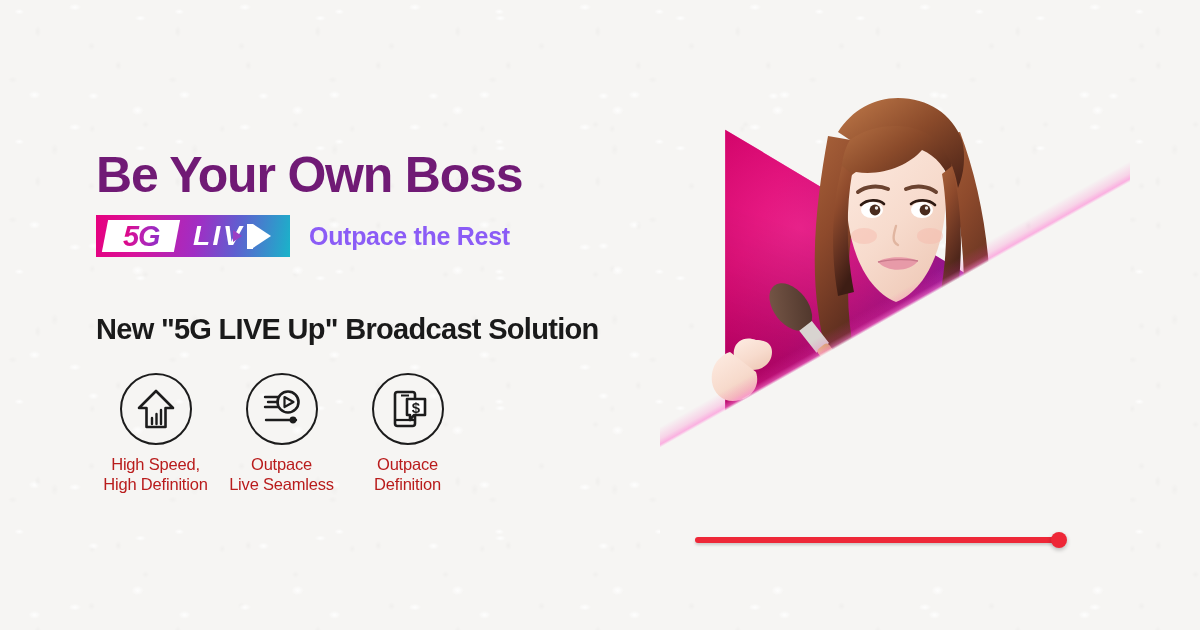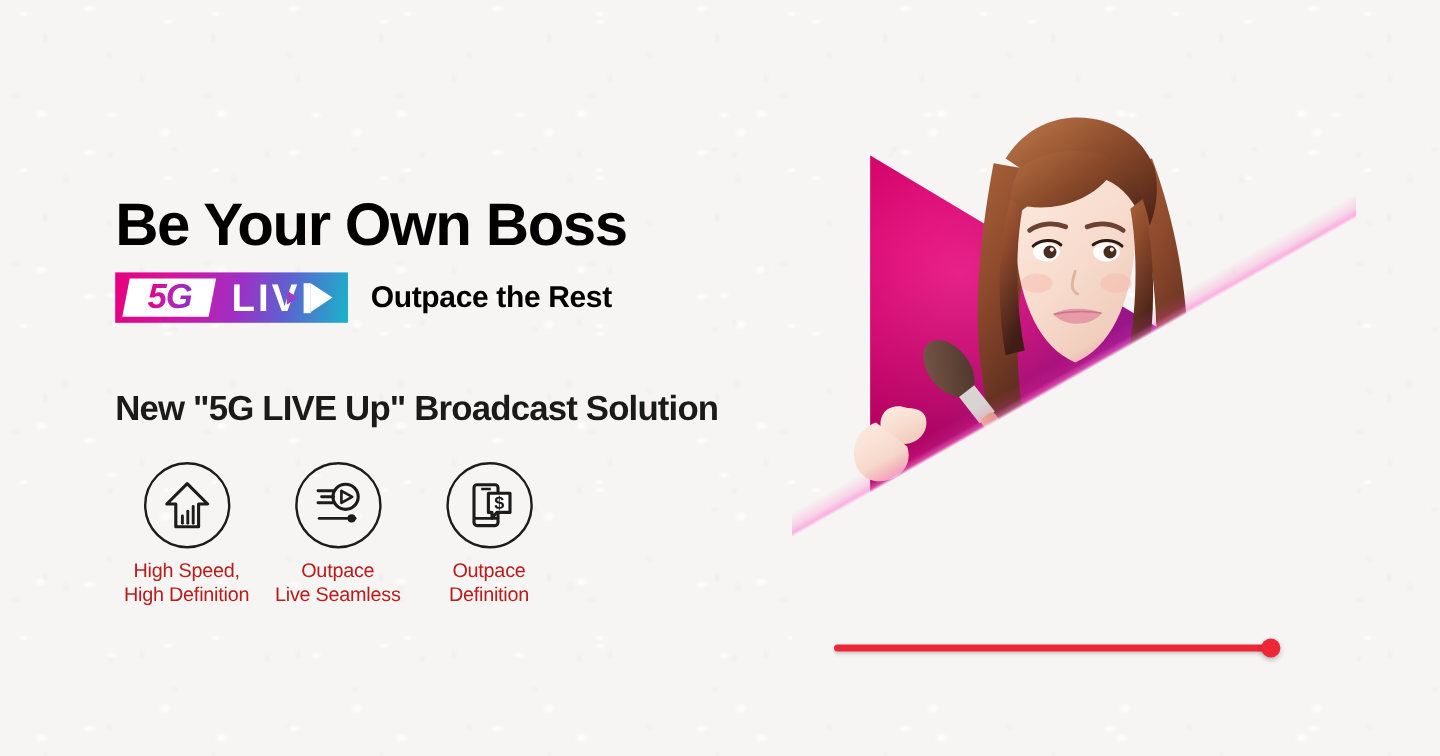--- a/index.html
+++ b/index.html
@@ -31,24 +31,23 @@
     background-size:160px 130px, 140px 150px, 170px 120px, 150px 140px,
                     180px 130px, 130px 160px, 160px 140px, 150px 130px,
                     140px 170px, 170px 150px, 130px 140px, 160px 160px, 150px 150px;
     pointer-events:none;
   }
 
   
   .left-panel{ position:absolute; left:96px; top:150px; width:560px; }
 
   .headline{
-    font-size:50px; font-weight:bold; color:#000000;
+    font-size:50px; font-weight:bold; color:#701a75;
     letter-spacing:-1.2px; line-height:1;
     white-space:nowrap;
-    margin-top:12px;
   }
 
   .badge-row{ display:flex; align-items:center; margin-top:15px; }
 
   .live-badge{
     position:relative;
     width:194px; height:42px;
     background:linear-gradient(100deg,#e6007e 0%, #d8139b 22%, #a02ec4 52%, #5f5fd0 72%, #19b4c9 100%);
     display:flex; align-items:center;
     overflow:hidden;
@@ -65,41 +64,41 @@
     transform:skewX(11deg);
     font-size:29px; font-weight:bold; font-style:italic;
     letter-spacing:-1px; line-height:1;
     background:linear-gradient(95deg,#e6007e 0%, #c01fae 45%, #8b2fc9 100%);
     -webkit-background-clip:text; background-clip:text;
     -webkit-text-fill-color:transparent; color:transparent;
   }
   .live-word{
     display:flex; align-items:center;
     margin-left:16px; color:#fff;
-    font-size:32px; font-weight:bold; letter-spacing:2.5px; line-height:1;
+    font-size:28px; font-weight:bold; letter-spacing:2.5px; line-height:1;font-style:italic;
   }
   .live-e{ display:inline-flex; align-items:center; margin-left:3px; }
   .live-e-bar{ width:6px; height:25px; background:#fff; }
   .live-e-tri{
     width:0;height:0;
     border-top:12.5px solid transparent;
     border-bottom:12.5px solid transparent;
     border-left:18px solid #fff;
   }
   .live-e-tri-inner{
     position:absolute;
     width:0;height:0;
     border-top:6px solid transparent;
     border-bottom:6px solid transparent;
     border-left:9px solid #9b3fc4;
     margin-left:-14px;
   }
   .tagline{
     margin-left:19px;
-    font-size:25px; font-weight:bold; color:#000000;
+    font-size:25px; font-weight:bold; color:#8b5cf6;
     letter-spacing:-.3px; white-space:nowrap;
   }
 
   .subhead{
     margin-top:56px;
     font-size:29px; font-weight:bold; color:#1a1a1a;
     letter-spacing:-.7px; white-space:nowrap;
   }
 
   

